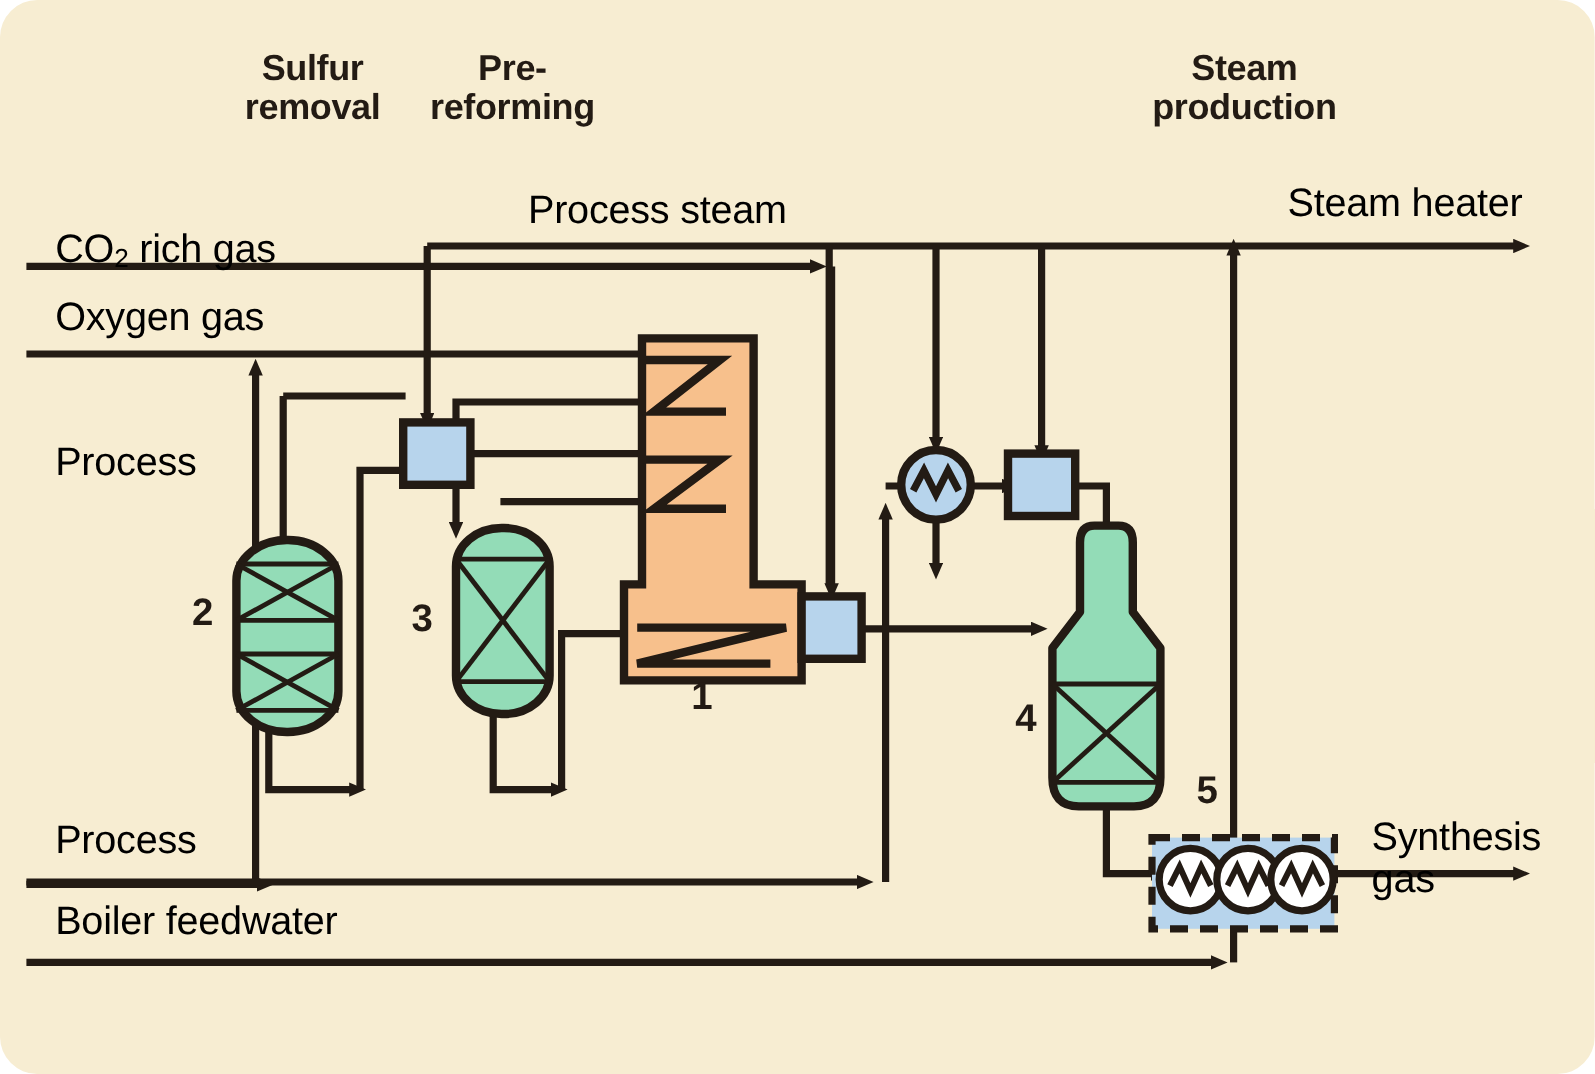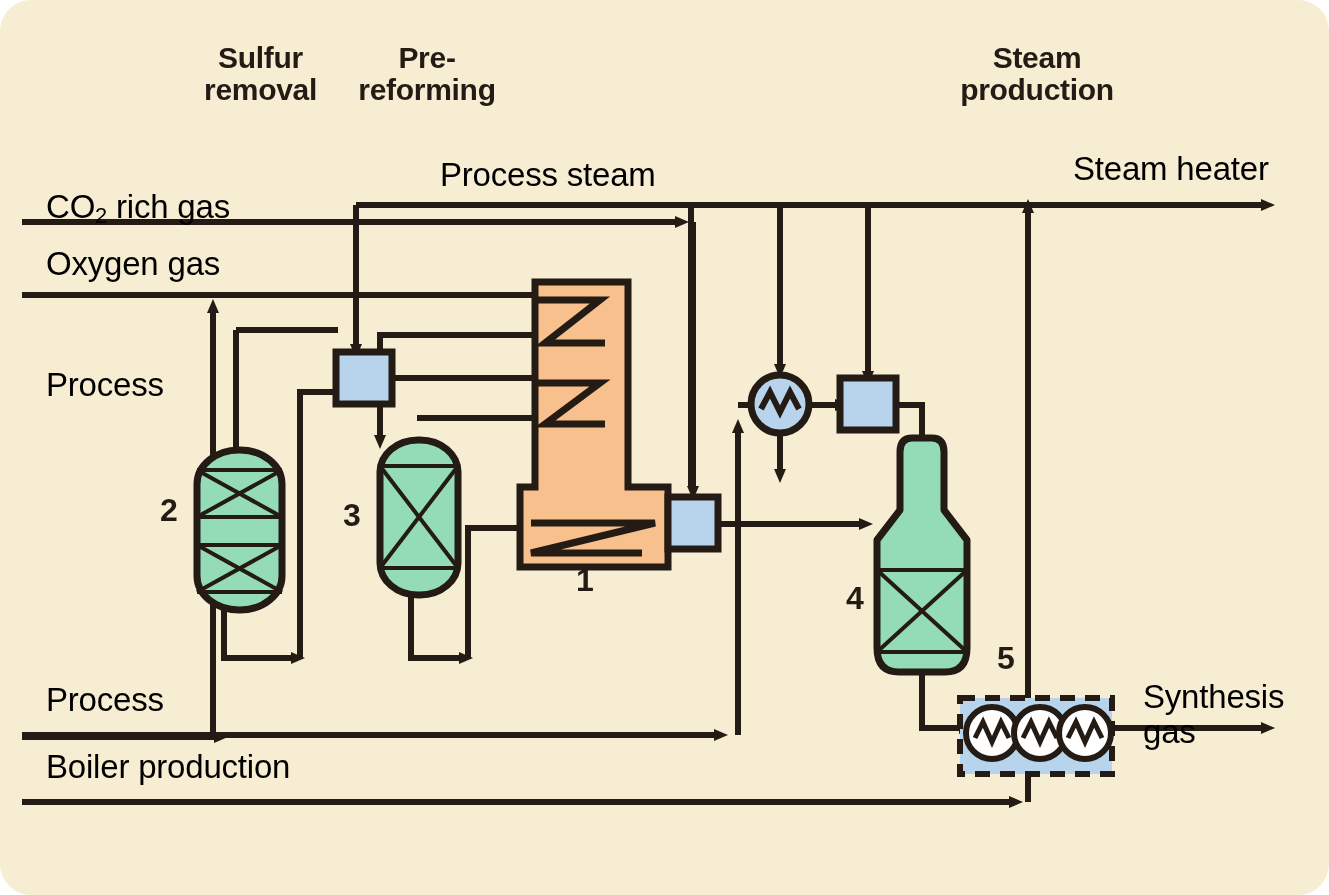--- a/index.html
+++ b/index.html
@@ -195,21 +195,21 @@
   <div class="hdr" style="left:178px;top:42px;width:165px;">Sulfur<br>removal</div>
   <div class="hdr" style="left:342px;top:42px;width:170px;">Pre-<br>reforming</div>
   <div class="hdr" style="left:938px;top:42px;width:198px;">Steam<br>production</div>
 
   <div class="lbl" style="left:440px;top:158px;">Process steam</div>
   <div class="lbl" style="left:1073px;top:152px;">Steam heater</div>
   <div class="lbl" style="left:46px;top:190px;">CO<sub>2</sub> rich gas</div>
   <div class="lbl" style="left:46px;top:247px;">Oxygen gas</div>
   <div class="lbl" style="left:46px;top:368px;">Process</div>
   <div class="lbl" style="left:46px;top:683px;">Process</div>
-  <div class="lbl" style="left:46px;top:750px;">Boiler production</div>
+  <div class="lbl" style="left:46px;top:750px;">Boiler feedwater</div>
   <div class="lbl" style="left:1143px;top:680px;">Synthesis<br>gas</div>
 
   <div class="num" style="left:576px;top:562px;">1</div>
   <div class="num" style="left:160px;top:492px;">2</div>
   <div class="num" style="left:343px;top:497px;">3</div>
   <div class="num" style="left:846px;top:580px;">4</div>
   <div class="num" style="left:997px;top:640px;">5</div>
 
 </div>
 

